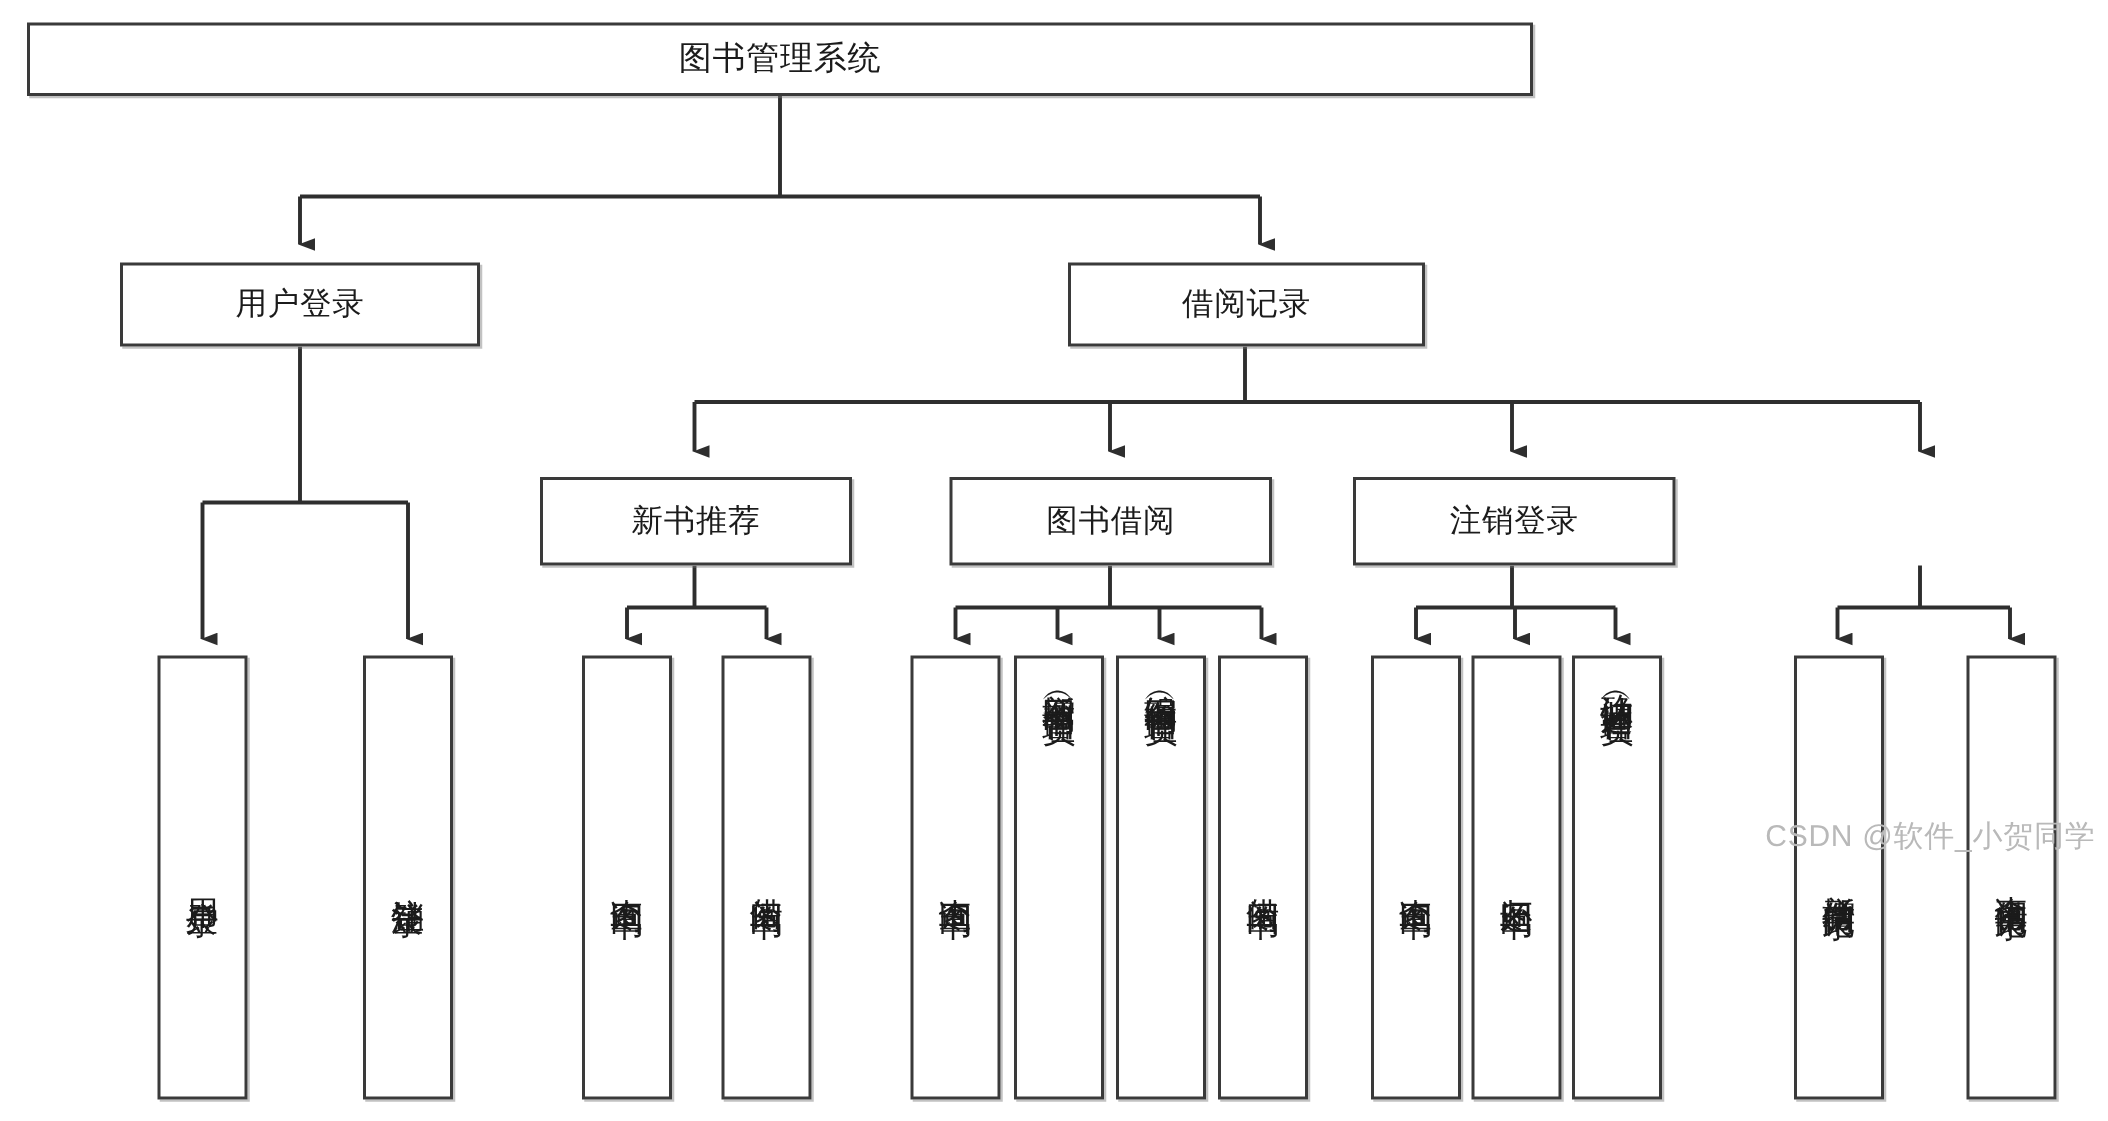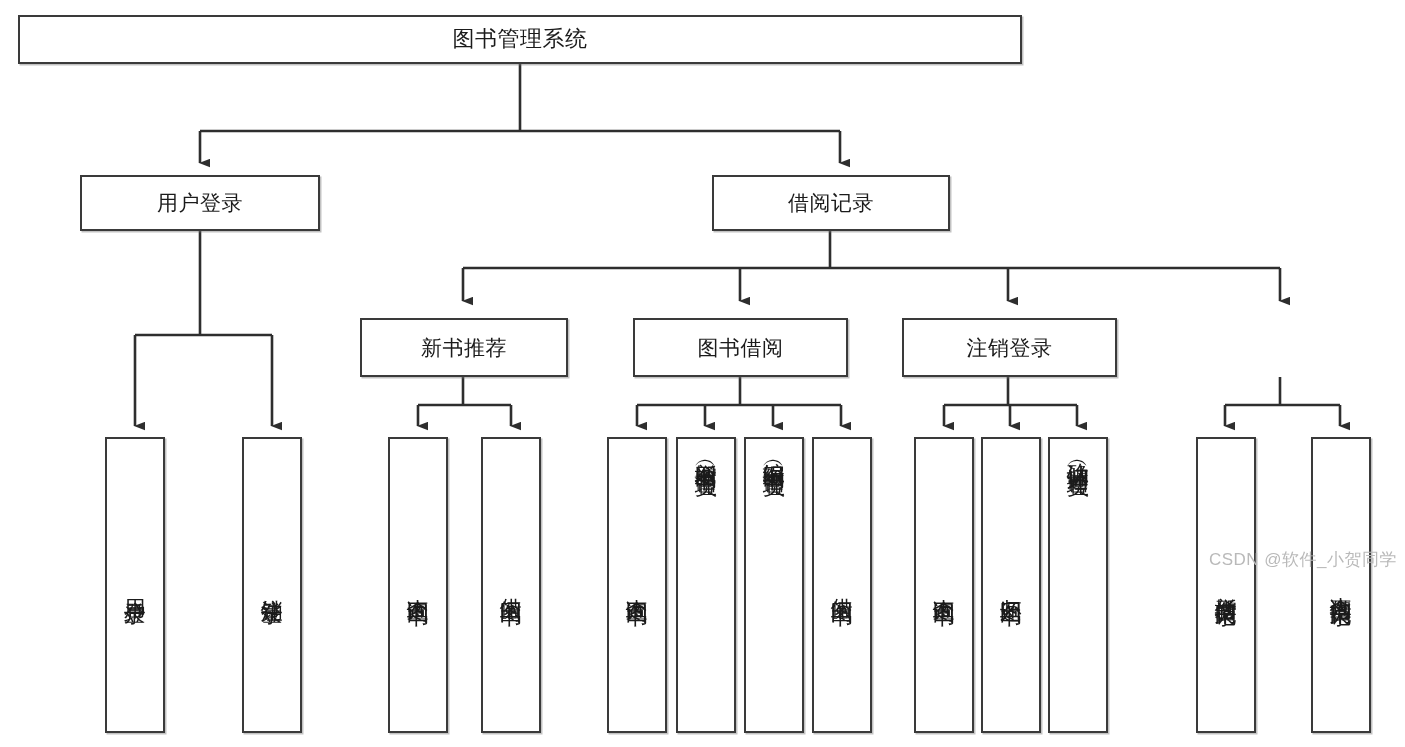--- a/index.html
+++ b/index.html
@@ -47,21 +47,21 @@
     line-height:1.16;
     letter-spacing:2px;
     white-space:normal;
     max-height:100%;
   }
   .v-node.tall .label{align-self:flex-start;}
 
   .watermark{
     position:absolute;
     right:8px;bottom:6px;
-    font-size:17px;
+    font-size:20px;
     color:#b9b9b9;
     letter-spacing:.5px;
     white-space:nowrap;
     pointer-events:none;
   }
 </style>
 </head>
 <body>
 
 <div id="canvas">

